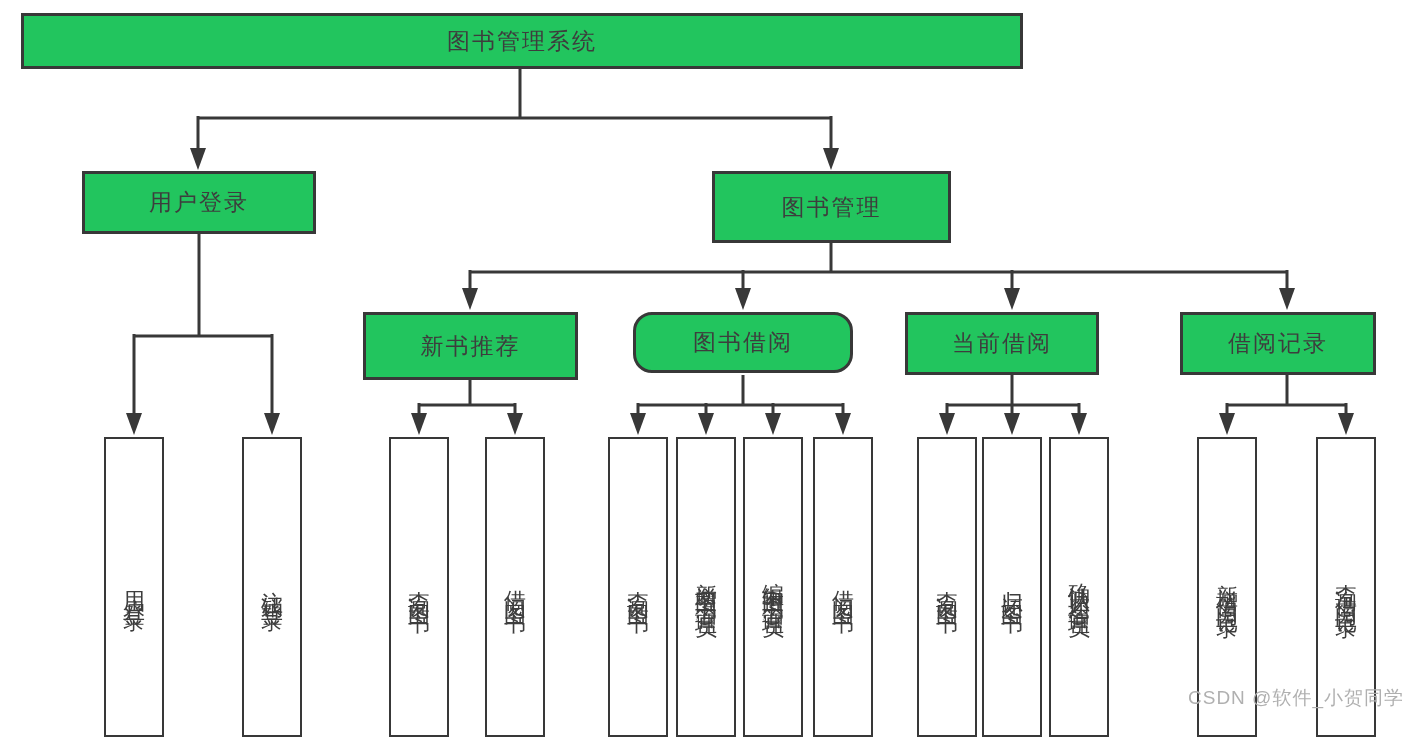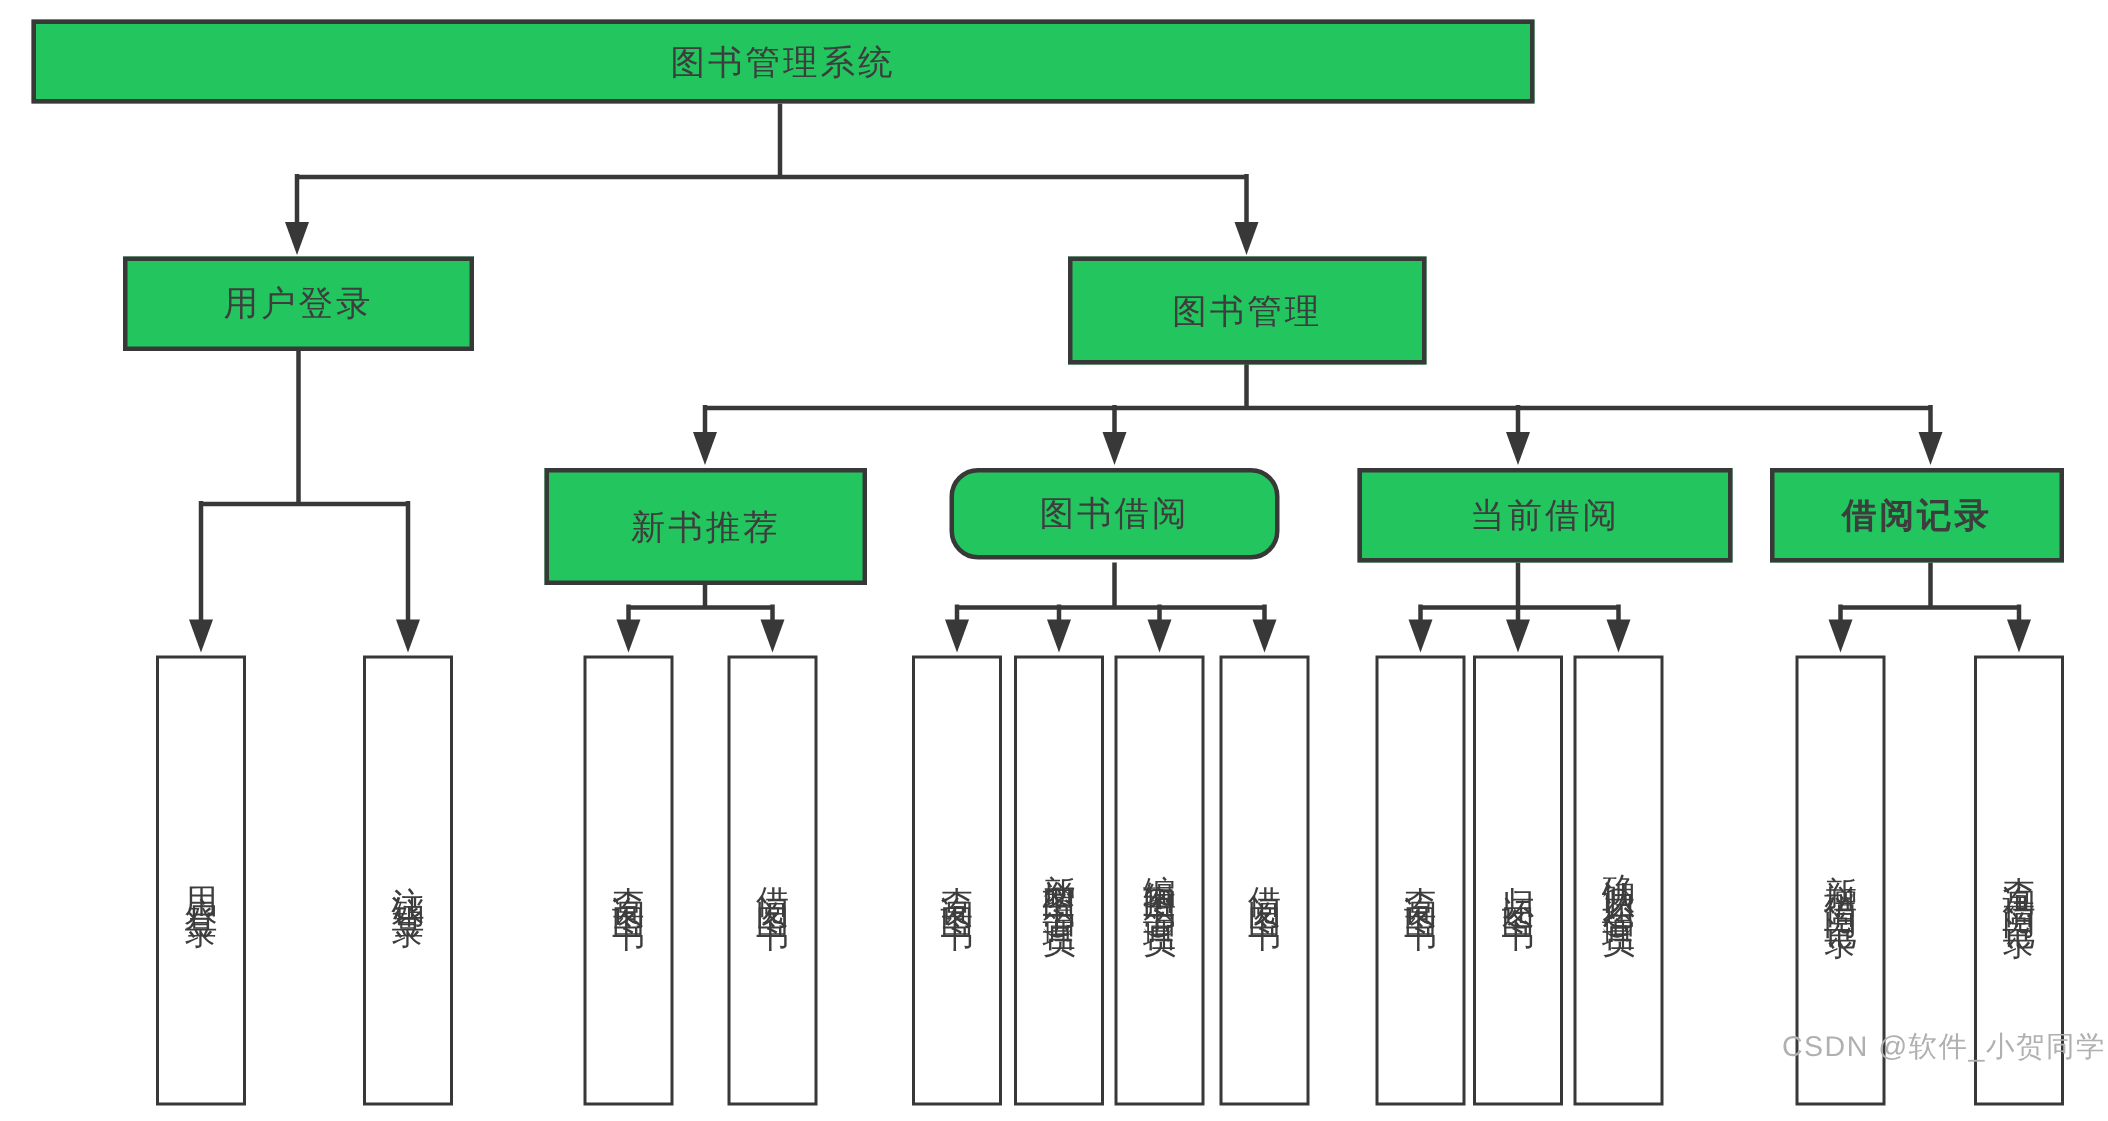--- a/index.html
+++ b/index.html
@@ -81,24 +81,24 @@
     <path d="M1287 375 V405 M1227 405 H1346 M1227 403 V415 M1346 403 V415"></path>
     <polygon fill="#383838" stroke="none" points="1219,413 1235,413 1227,435"></polygon>
     <polygon fill="#383838" stroke="none" points="1338,413 1354,413 1346,435"></polygon>
   </svg>
 
   <div class="hbox root">图书管理系统</div>
 
   <div class="hbox" style="left:82px;top:171px;width:234px;height:63px;">用户登录</div>
   <div class="hbox" style="left:712px;top:171px;width:239px;height:72px;">图书管理</div>
 
-  <div class="hbox" style="left:363px;top:312px;width:215px;height:78px;">新书推荐</div>
+  <div class="hbox" style="left:363px;top:312px;width:215px;height:68px;">新书推荐</div>
   <div class="hbox" style="left:633px;top:312px;width:220px;height:61px;border-radius:19px;">图书借阅</div>
-  <div class="hbox" style="left:905px;top:312px;width:250px;height:63px;">当前借阅</div>
-  <div class="hbox" style="left:1180px;top:312px;width:196px;height:63px;font-weight:bold;">借阅记录</div>
+  <div class="hbox" style="left:905px;top:312px;width:194px;height:63px;">当前借阅</div>
+  <div class="hbox" style="left:1180px;top:312px;width:196px;height:63px;">借阅记录</div>
 
   <div class="vbox" style="left:104px;">用户登录</div>
   <div class="vbox" style="left:242px;">注销登录</div>
 
   <div class="vbox" style="left:389px;">查询图书</div>
   <div class="vbox" style="left:485px;">借阅图书</div>
 
   <div class="vbox" style="left:608px;">查询图书</div>
   <div class="vbox" style="left:676px;letter-spacing:5px;">新增图书（管理员）</div>
   <div class="vbox" style="left:743px;letter-spacing:5px;">编辑图书（管理员）</div>

